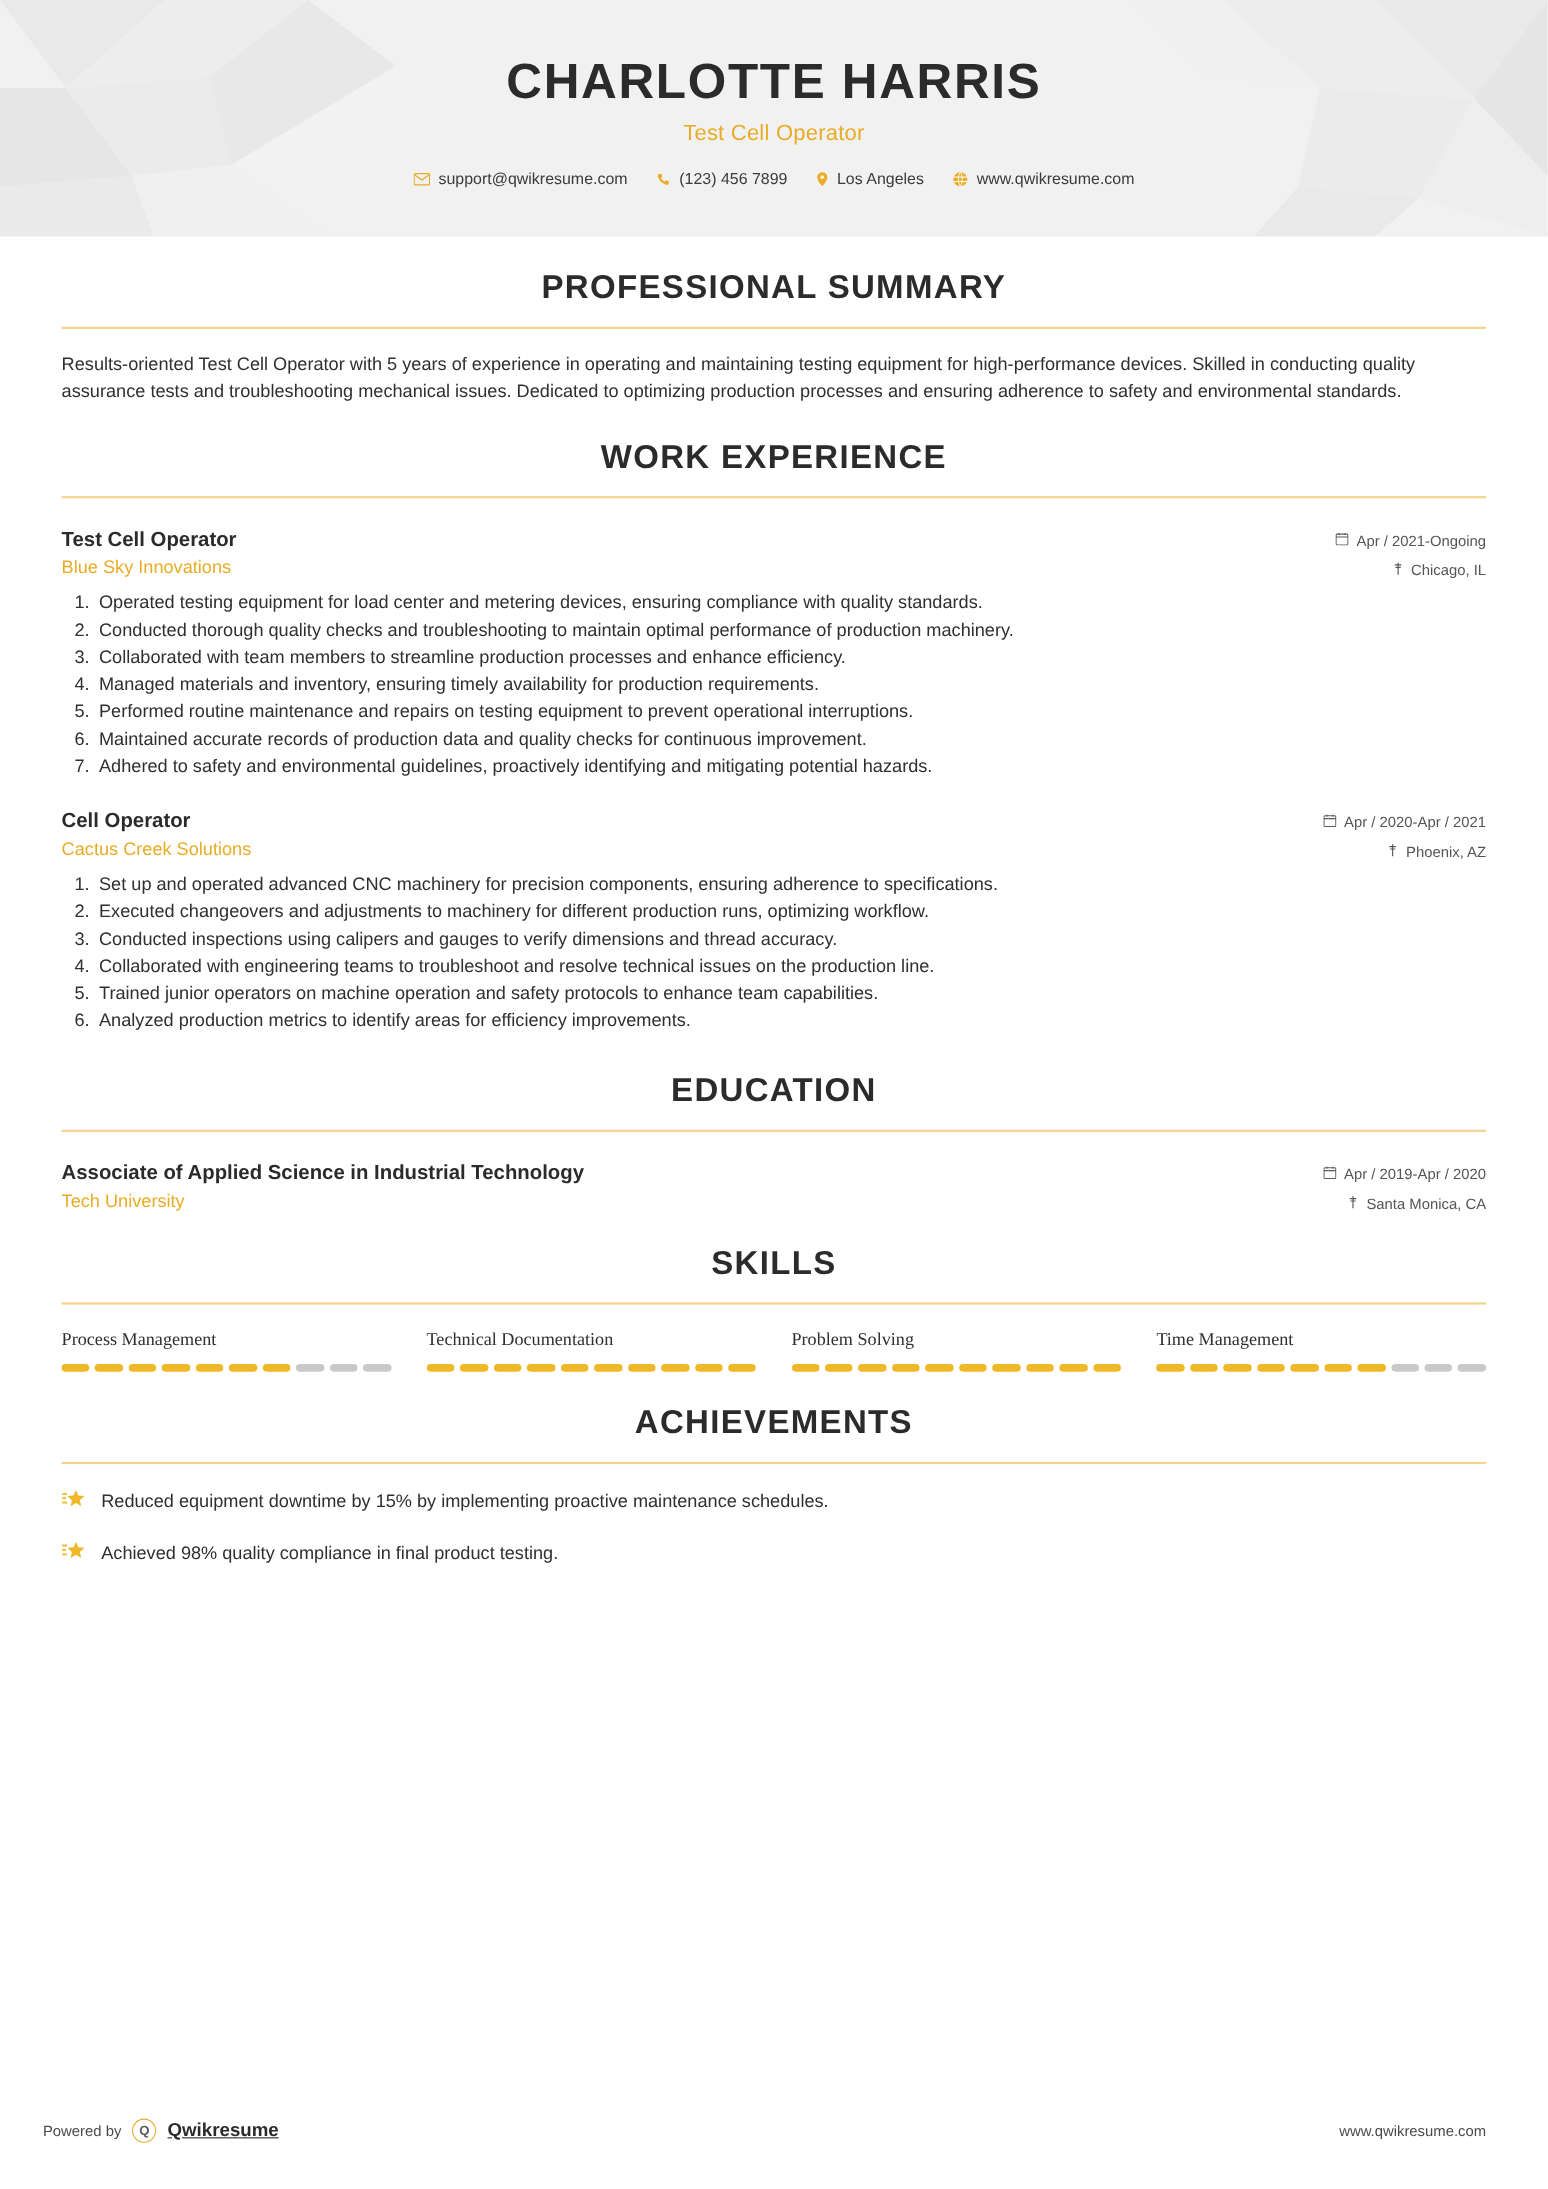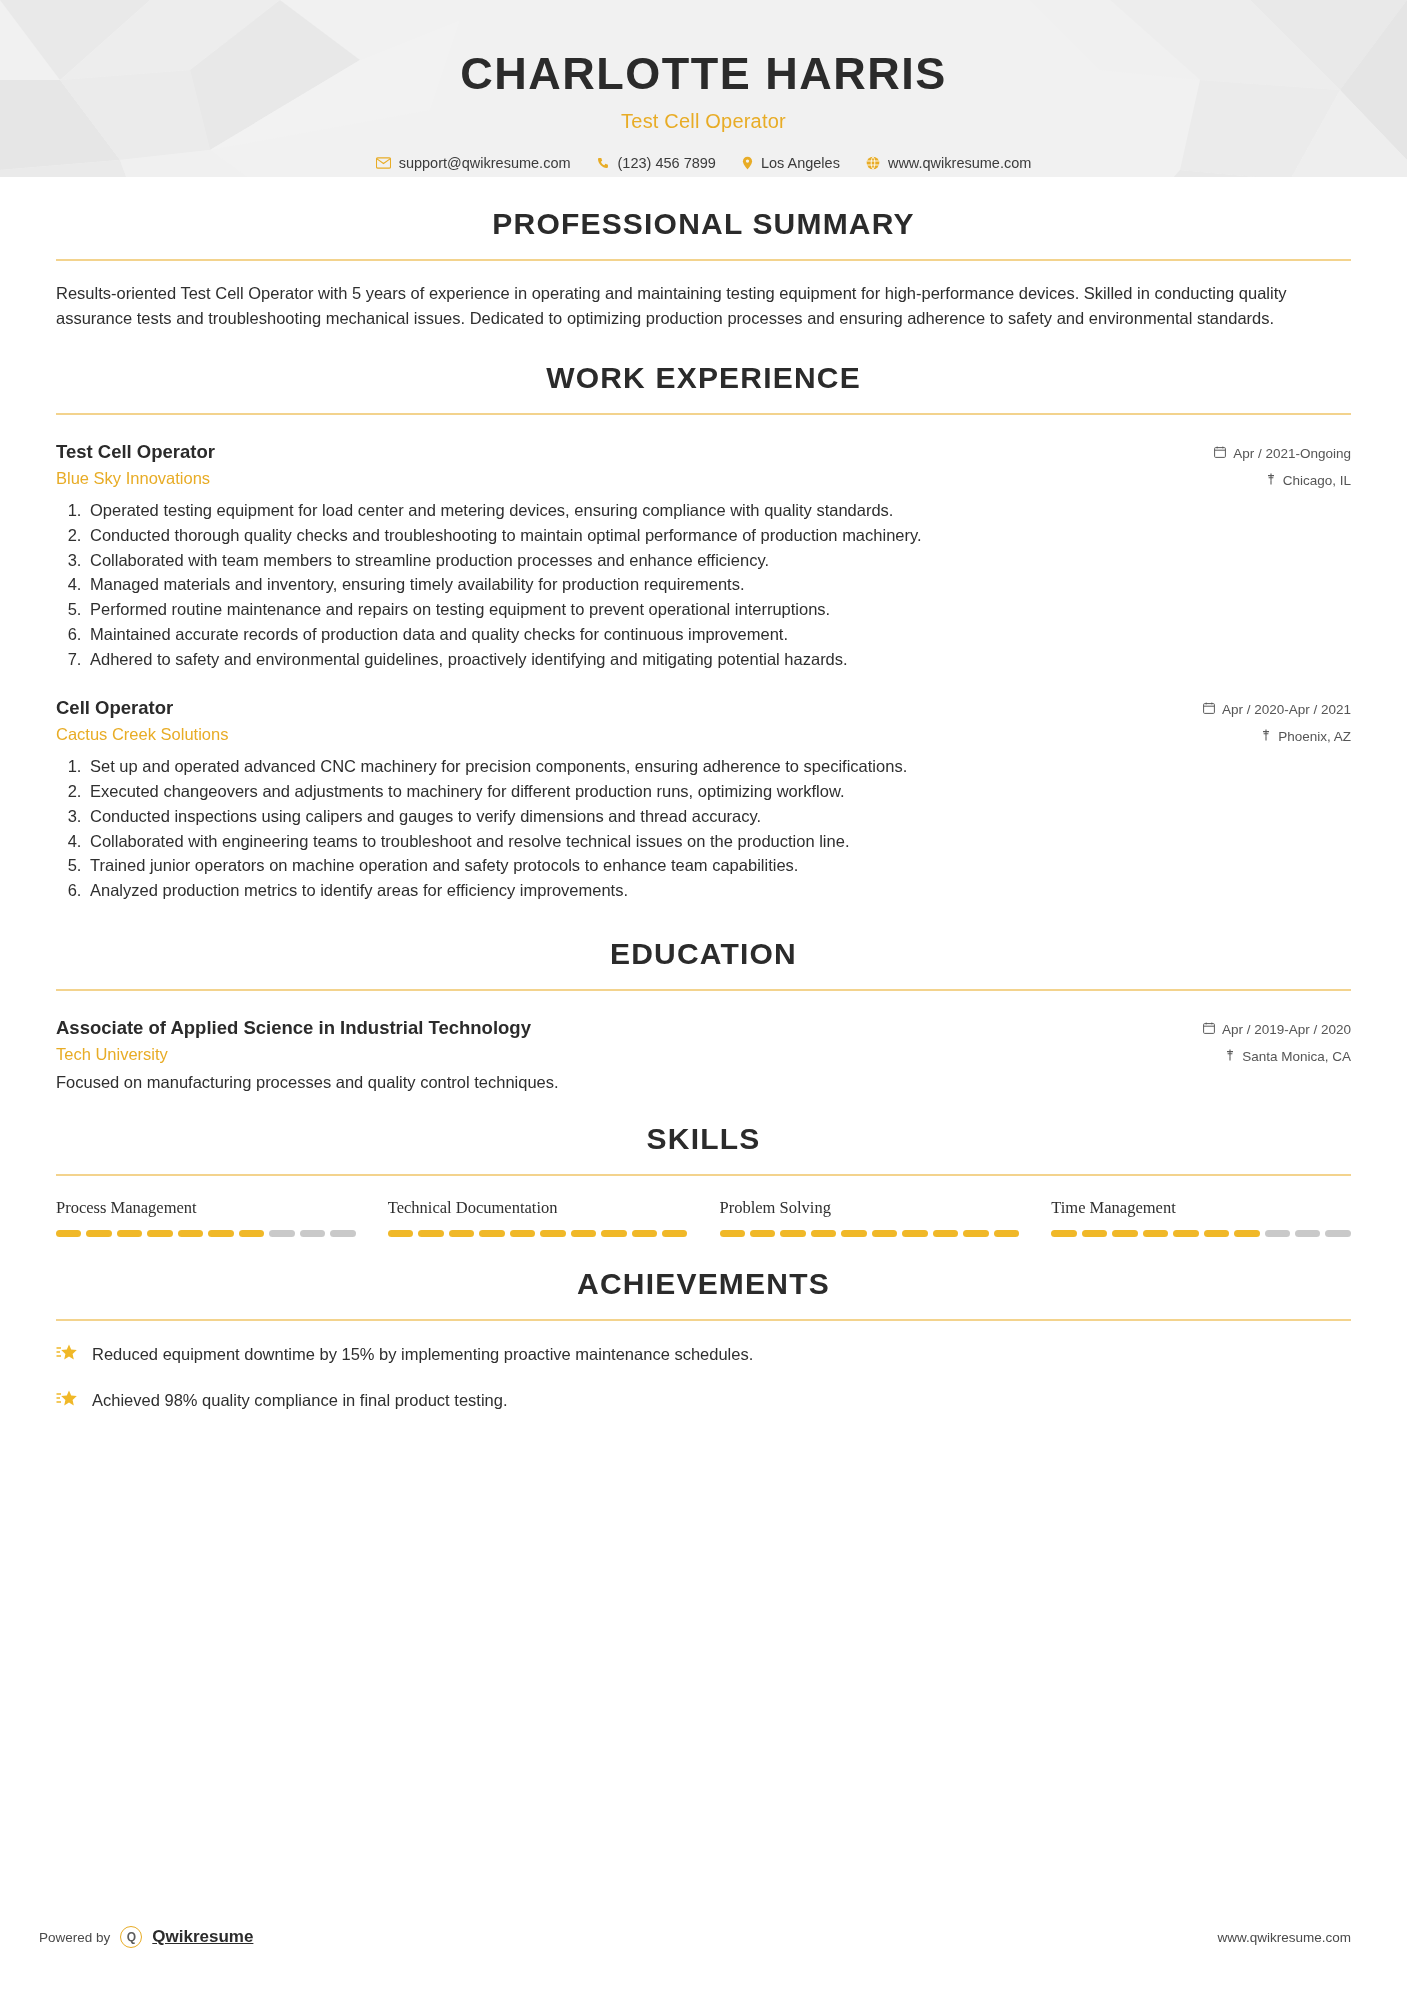--- a/index.html
+++ b/index.html
@@ -10,21 +10,21 @@
     background: #ffffff;
     font-family: "Liberation Sans", sans-serif;
     color: #2f2f2f;
     position: relative;
     overflow: hidden;
   }
 
   
   .header {
     position: relative;
-    height: 177px;
+    height: 215px;
     background: #f2f2f2;
     overflow: hidden;
   }
   .header .facets { position: absolute; inset: 0; }
   .header-inner {
     position: relative;
     z-index: 3;
     text-align: center;
     padding-top: 48px;
   }
@@ -357,21 +357,20 @@
         <div class="meta">
           <span>
             <svg width="10" height="12" viewBox="0 0 10 12">
                 <path d="M5 0.6 V7.4 M2 2.6 H8 M2.6 4.8 H7.4" stroke="#5a5a5a" stroke-width="1.1" fill="none"></path>
                 <path d="M5 7.4 L5 11.4" stroke="#5a5a5a" stroke-width="1.1"></path>
               </svg>
           </span>
           <span>Santa Monica, CA</span>
         </div>
       </div>
-      <div class="edu-desc">Focused on manufacturing processes and quality control techniques.</div>
     </div>
   </div>
 
   <div style="margin-top:20px;">
     <div class="section-title">SKILLS</div>
     <div class="rule"></div>
     <div class="skills-grid">
 
       <div>
         <div class="skill-name">Process Management</div>

